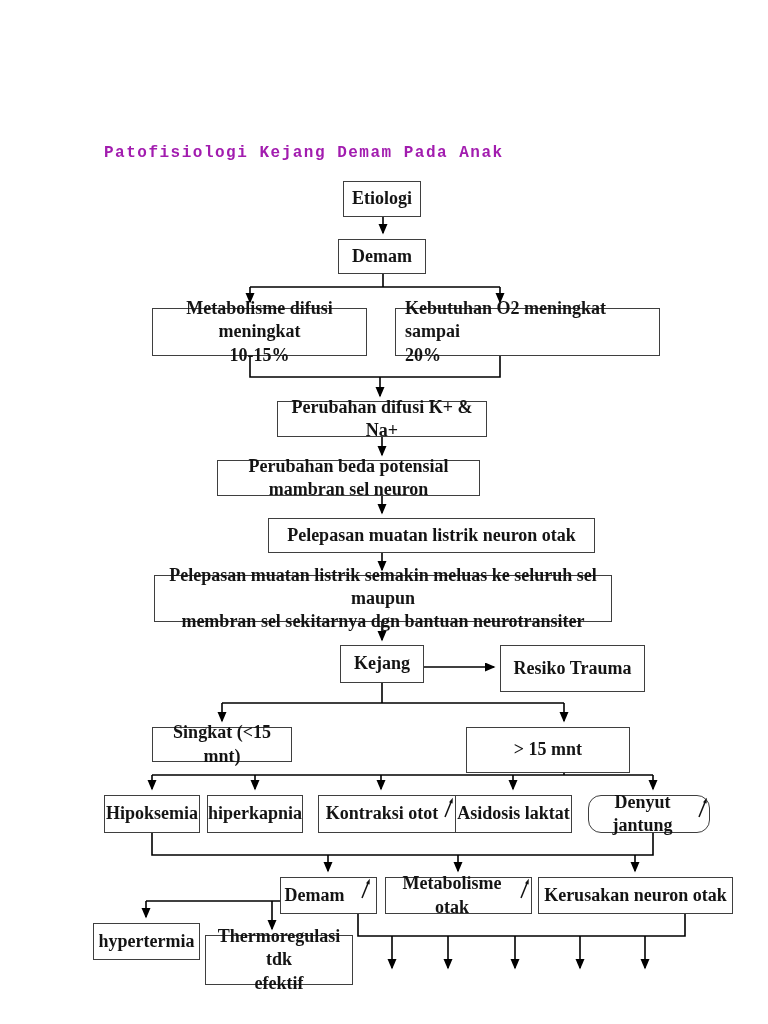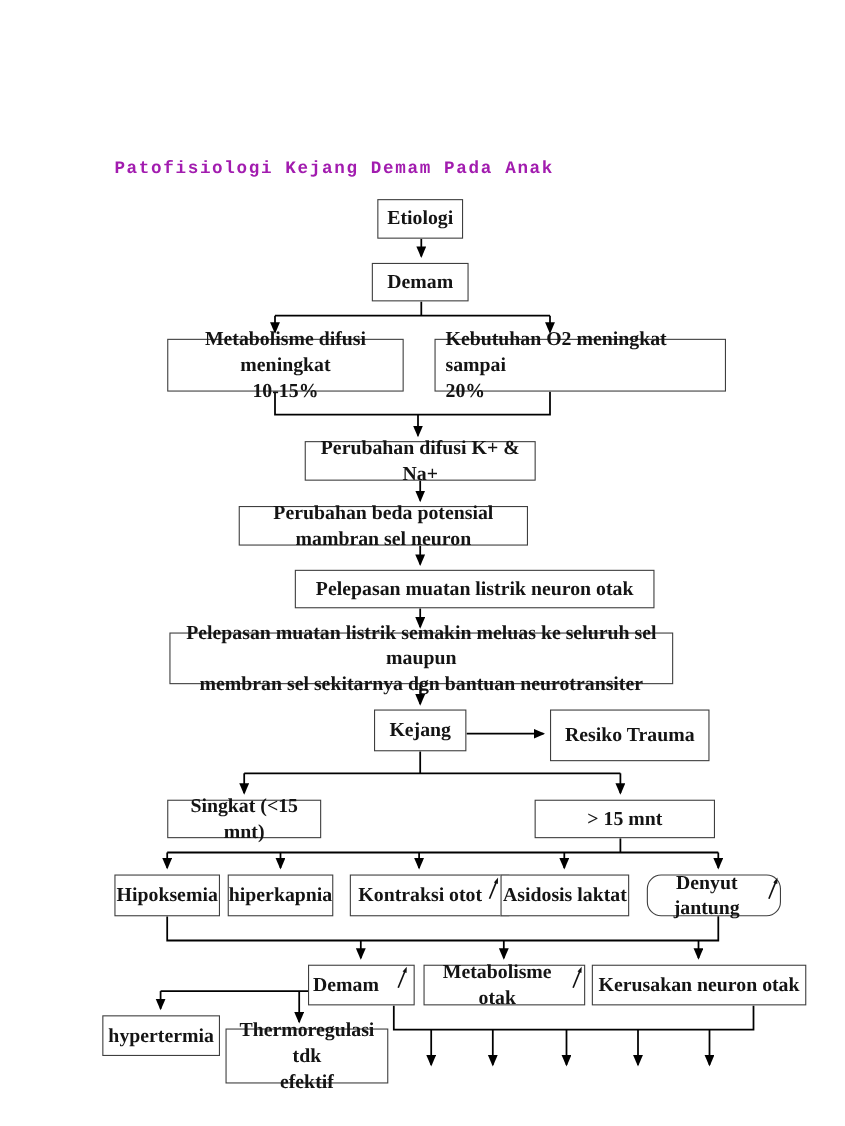--- a/index.html
+++ b/index.html
@@ -118,21 +118,21 @@
   </div>
 
   <div class="node" style="left:500px;top:645px;width:145px;height:47px;">
     <span class="txt">Resiko Trauma</span>
   </div>
 
   <div class="node" style="left:152px;top:727px;width:140px;height:35px;">
     <span class="txt">Singkat (&lt;15 mnt)</span>
   </div>
 
-  <div class="node" style="left:486px;top:727px;width:164px;height:35px;">
+  <div class="node" style="left:466px;top:727px;width:164px;height:46px;">
     <span class="txt">&gt; 15 mnt</span>
   </div>
 
   <div class="node" style="left:104px;top:795px;width:96px;height:38px;">
     <span class="txt">Hipoksemia</span>
   </div>
 
   <div class="node" style="left:207px;top:795px;width:96px;height:38px;">
     <span class="txt">hiperkapnia</span>
   </div>

